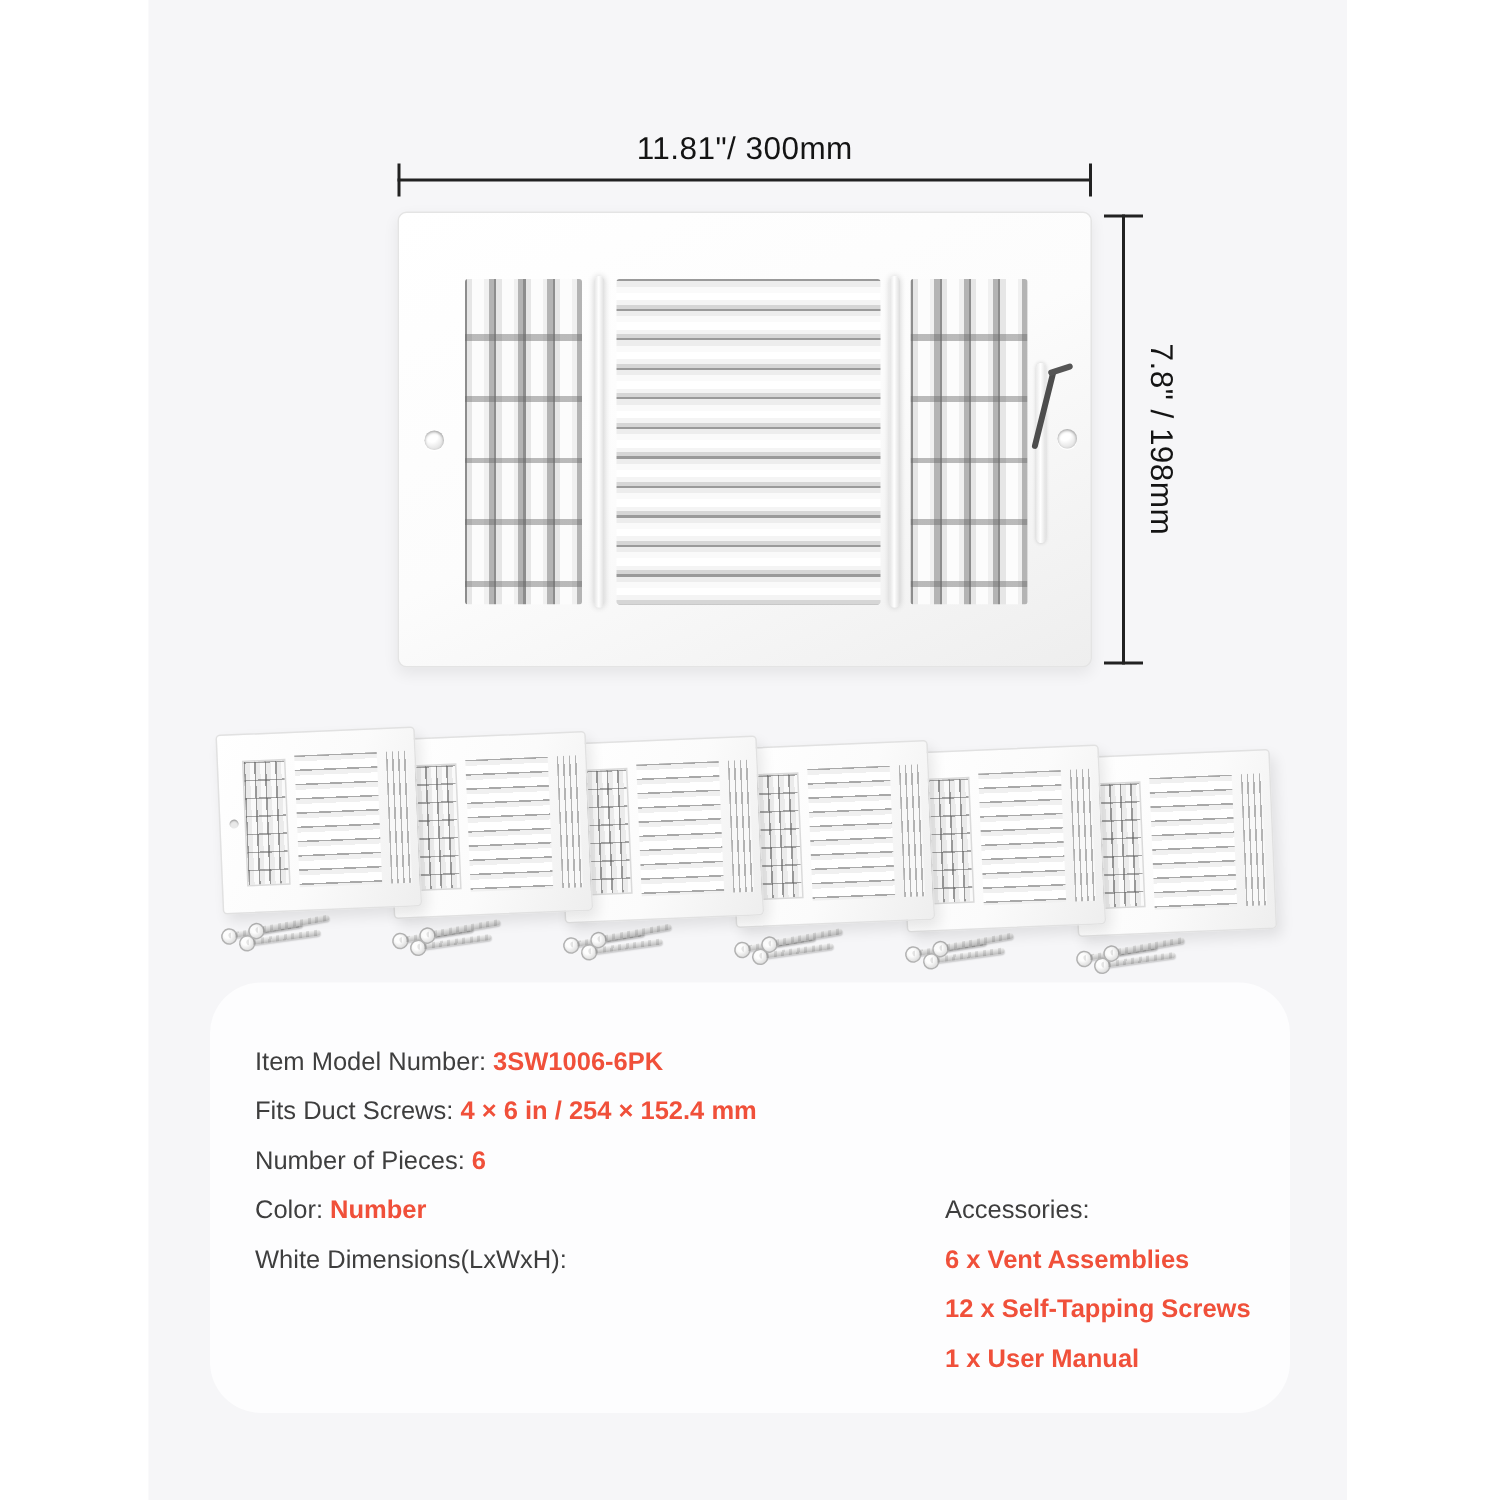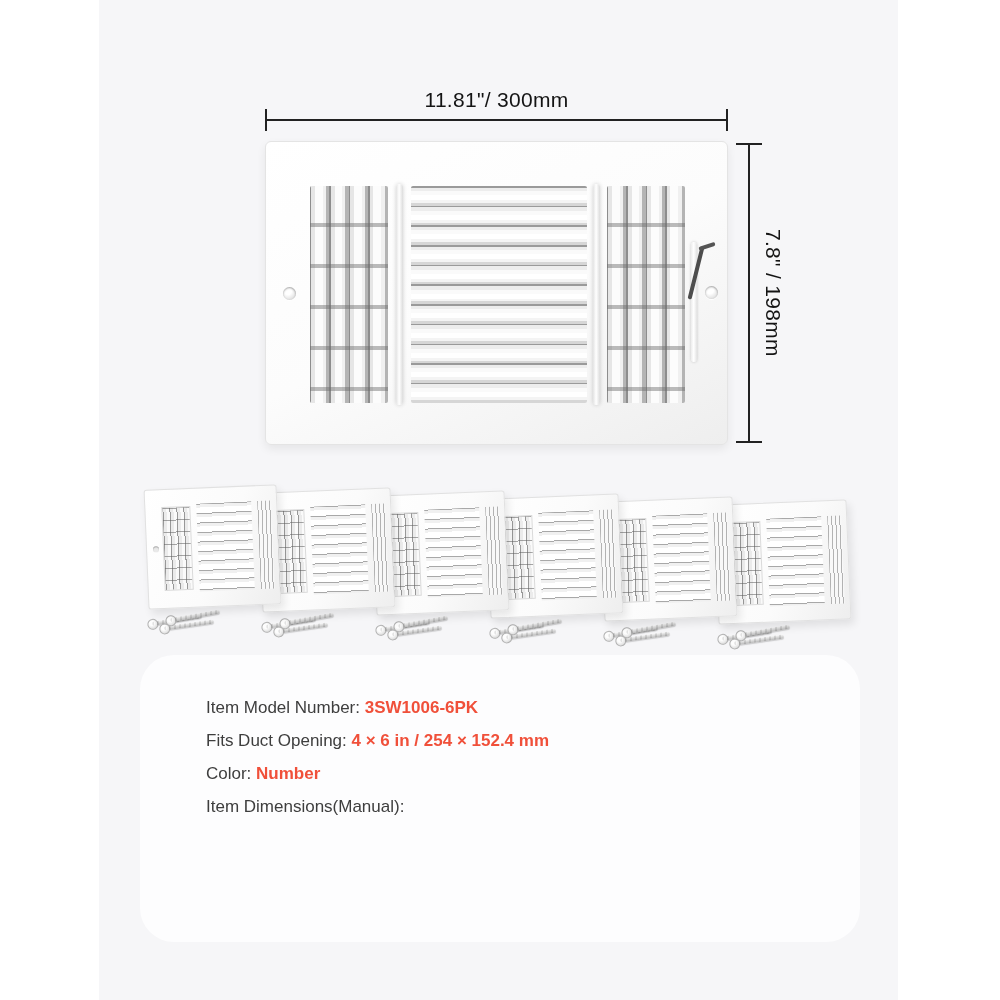--- a/index.html
+++ b/index.html
@@ -140,21 +140,21 @@
   .screw::after {
     content:""; position:absolute; inset:0; border-radius:2px;
     background:repeating-linear-gradient(100deg, rgba(0,0,0,.10) 0 2px, rgba(0,0,0,0) 2px 5px);
   }
 
   
   .spec-panel {
     position:absolute; left:140px; top:655px; width:720px; height:287px;
     background:#fdfdfe; border-radius:34px;
   }
-  .spec-col { position:absolute;margin-left:36px; }
+  .spec-col { position:absolute; }
   .spec-col.left-col { left:30px; top:36px; }
   .spec-col.right-col { left:490px; top:135px; }
   .spec-row {
     height:33px; line-height:33px; font-size:17px; white-space:pre;
     color:#3e3e3e;
   }
   .spec-row .val { color:#f0503a; font-weight:700; }
 </style>
 </head>
 <body>
@@ -243,17 +243,24 @@
 </div>
 <div class="screw-set" style="left:722px; top:623px;">
   <div class="screw" style="left:0; top:10px; transform:rotate(-9deg);"></div>
   <div class="screw" style="left:12px; top:15px; transform:rotate(-8deg);"></div>
   <div class="screw" style="left:18px; top:6px; transform:rotate(-10deg);"></div>
 </div>
 
 <div class="spec-panel">
   <div class="spec-col left-col">
     <div class="spec-row"><span class="lbl">Item Model Number: </span><span class="val">3SW1006-6PK</span></div>
-    <div class="spec-row"><span class="lbl">Fits Duct Opening: </span><span class="val">4 × 6 in / 254 × 152.4 mm</span></div>
+    <div class="spec-row"><span class="lbl">Fits Duct Screws: </span><span class="val">4 × 6 in / 254 × 152.4 mm</span></div>
+    <div class="spec-row"><span class="lbl">Number of Pieces: </span><span class="val">6</span></div>
     <div class="spec-row"><span class="lbl">Color: </span><span class="val">Number</span></div>
-    <div class="spec-row"><span class="lbl">Item Dimensions(Manual):</span><span class="val"></span></div>
+    <div class="spec-row"><span class="lbl">White Dimensions(LxWxH):</span><span class="val"></span></div>
   </div>
+  <div class="spec-col right-col">
+    <div class="spec-row"><span class="lbl">Accessories:</span></div>
+    <div class="spec-row"><span class="val">6 x Vent Assemblies</span></div>
+    <div class="spec-row"><span class="val">12 x Self-Tapping Screws</span></div>
+    <div class="spec-row"><span class="val">1 x User Manual</span></div>
+  </div>
 </div>
 
 </body></html>

